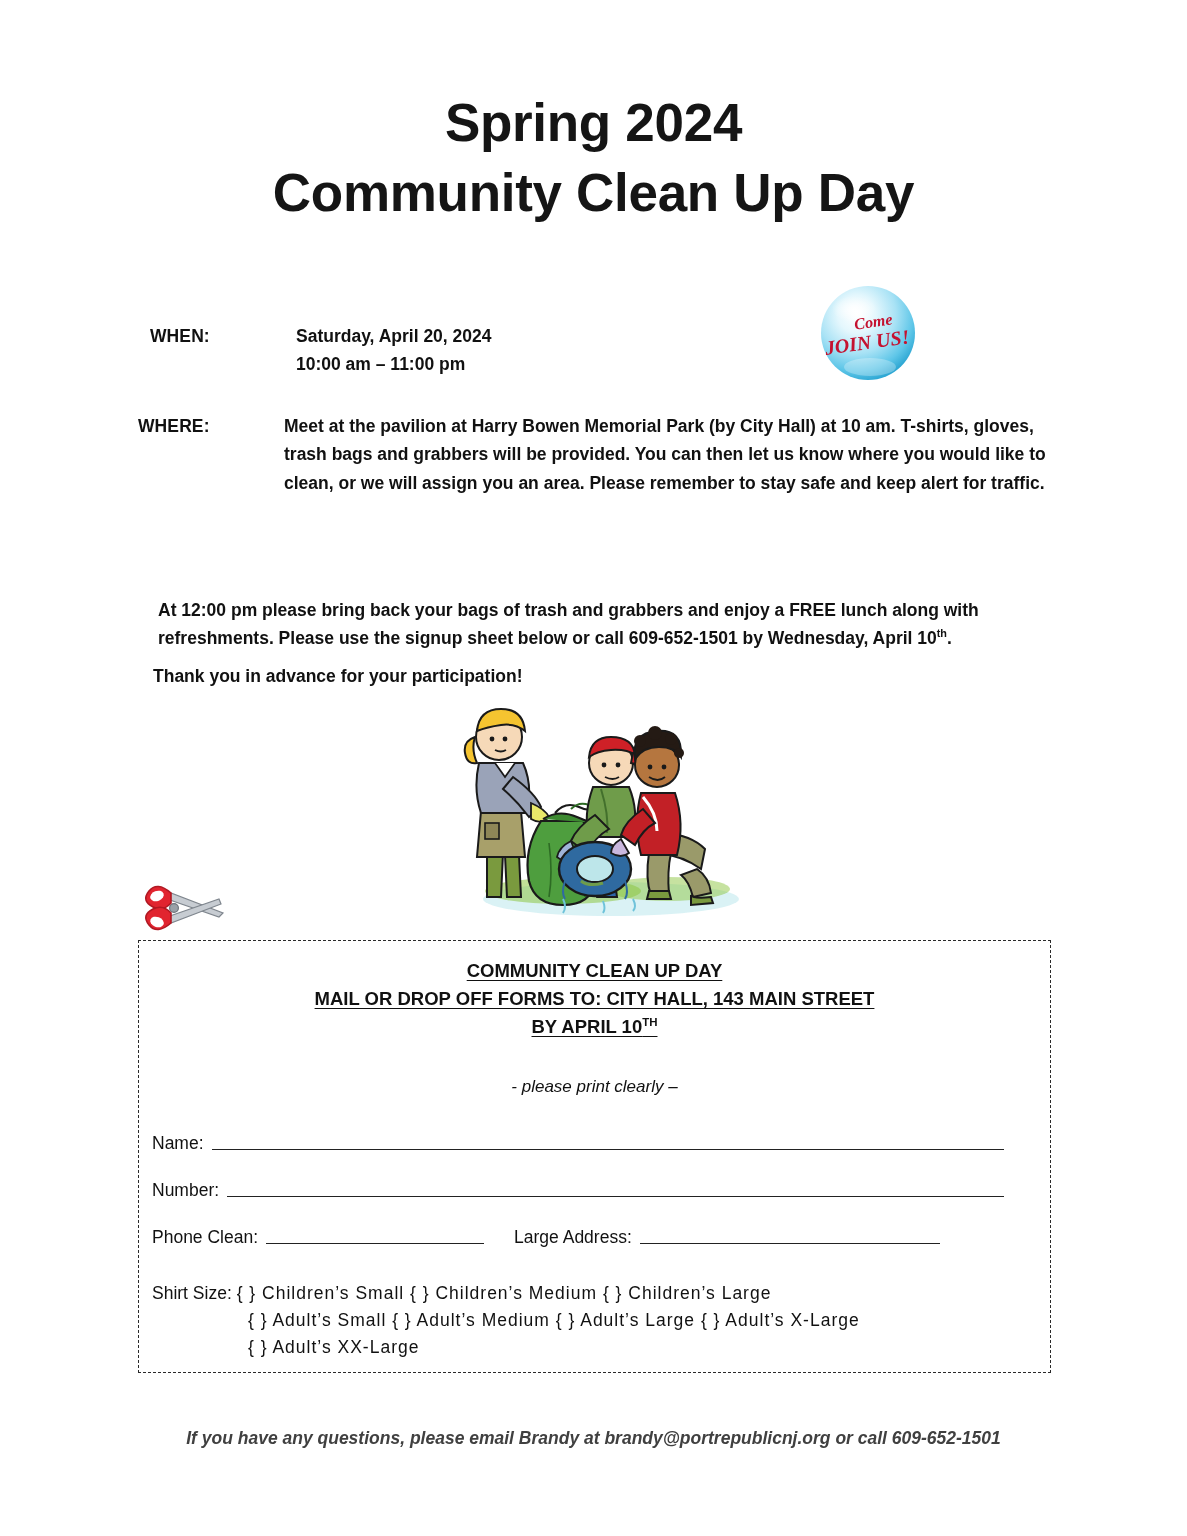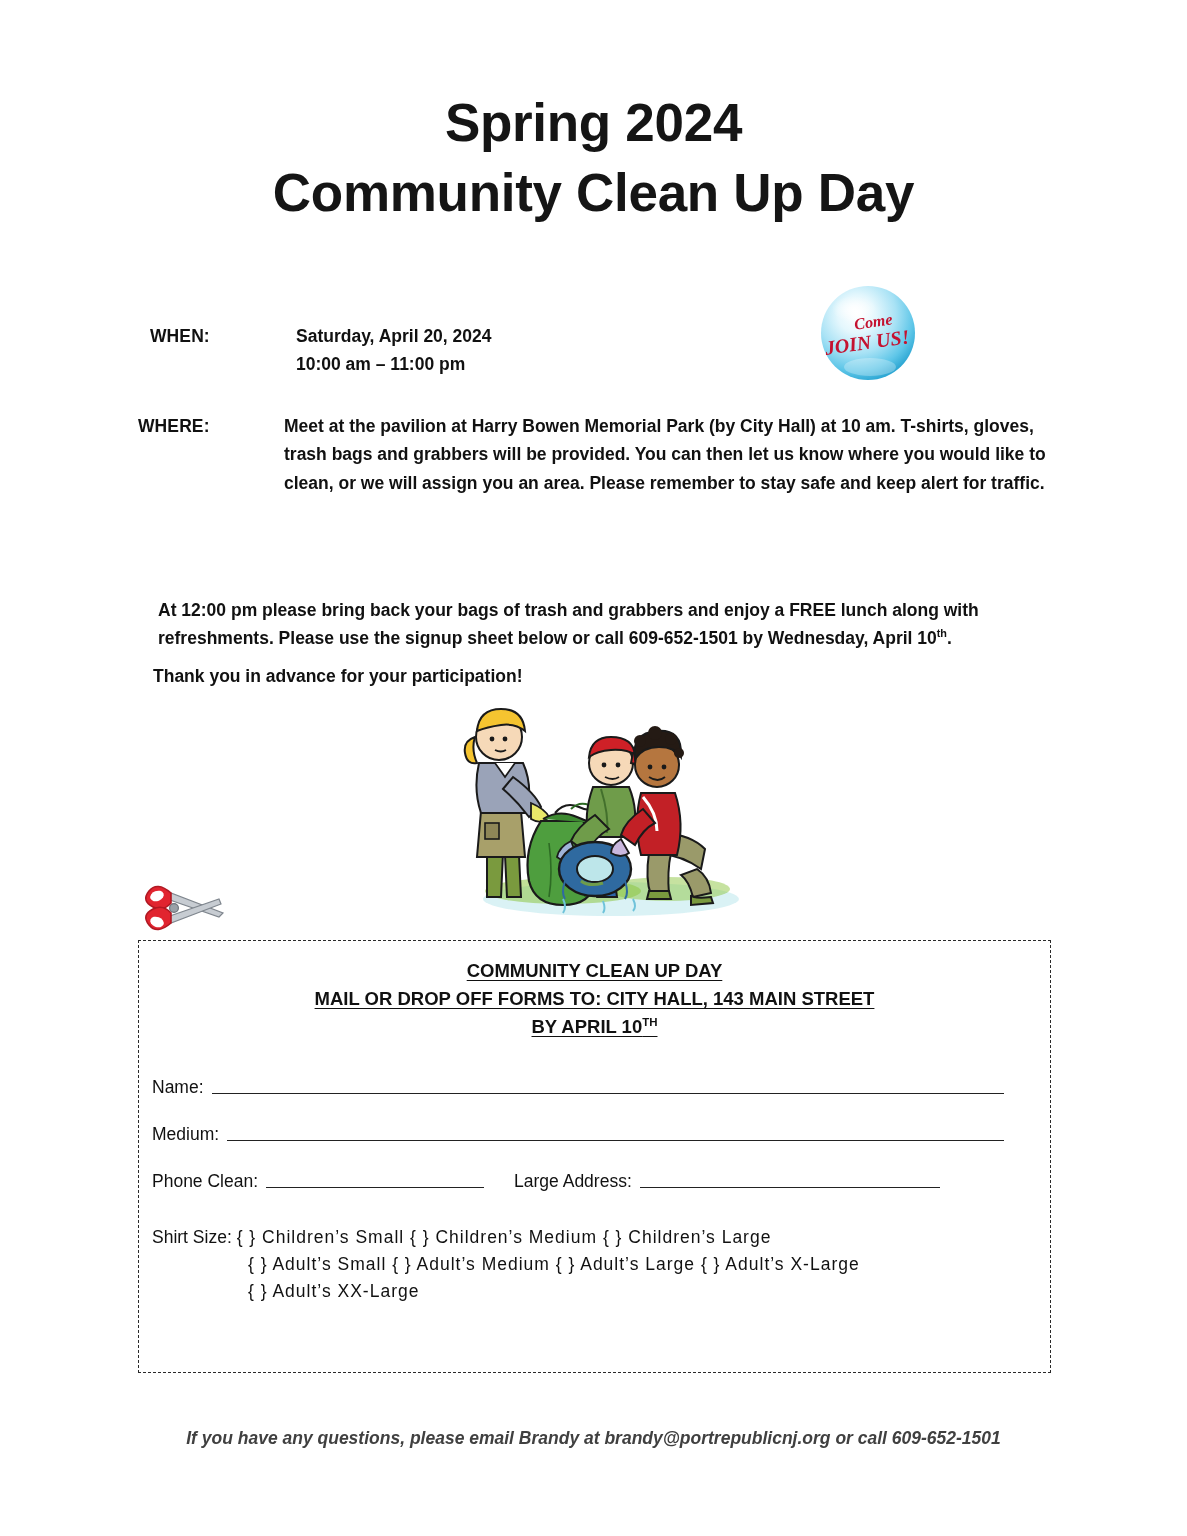--- a/index.html
+++ b/index.html
@@ -348,28 +348,29 @@
   </div>
 
   <div id="form-box">
 
     <div class="form-head">
       <span class="hl"><span class="u">COMMUNITY CLEAN UP DAY</span></span>
       <span class="hl"><span class="u">MAIL OR DROP OFF FORMS TO:  CITY HALL, 143 MAIN STREET</span></span>
       <span class="hl"><span class="u"><span>BY APRIL 10</span><sup>TH</sup></span></span>
     </div>
 
+    <div class="print-clearly">- please print clearly –</div>
 
     <div class="field-row" id="row-name">
       <span class="field-label">Name:</span>
       <span class="rule" id="name-rule"></span>
     </div>
 
     <div class="field-row" id="row-address">
-      <span class="field-label">Medium:</span>
+      <span class="field-label">Number:</span>
       <span class="rule" id="address-rule"></span>
     </div>
 
     <div class="field-row" id="row-contact">
       <span class="field-label">Phone Clean:</span>
       <span class="rule" id="phone-rule"></span>
       <span class="field-label">Large Address:</span>
       <span class="rule" id="email-rule"></span>
     </div>
 

